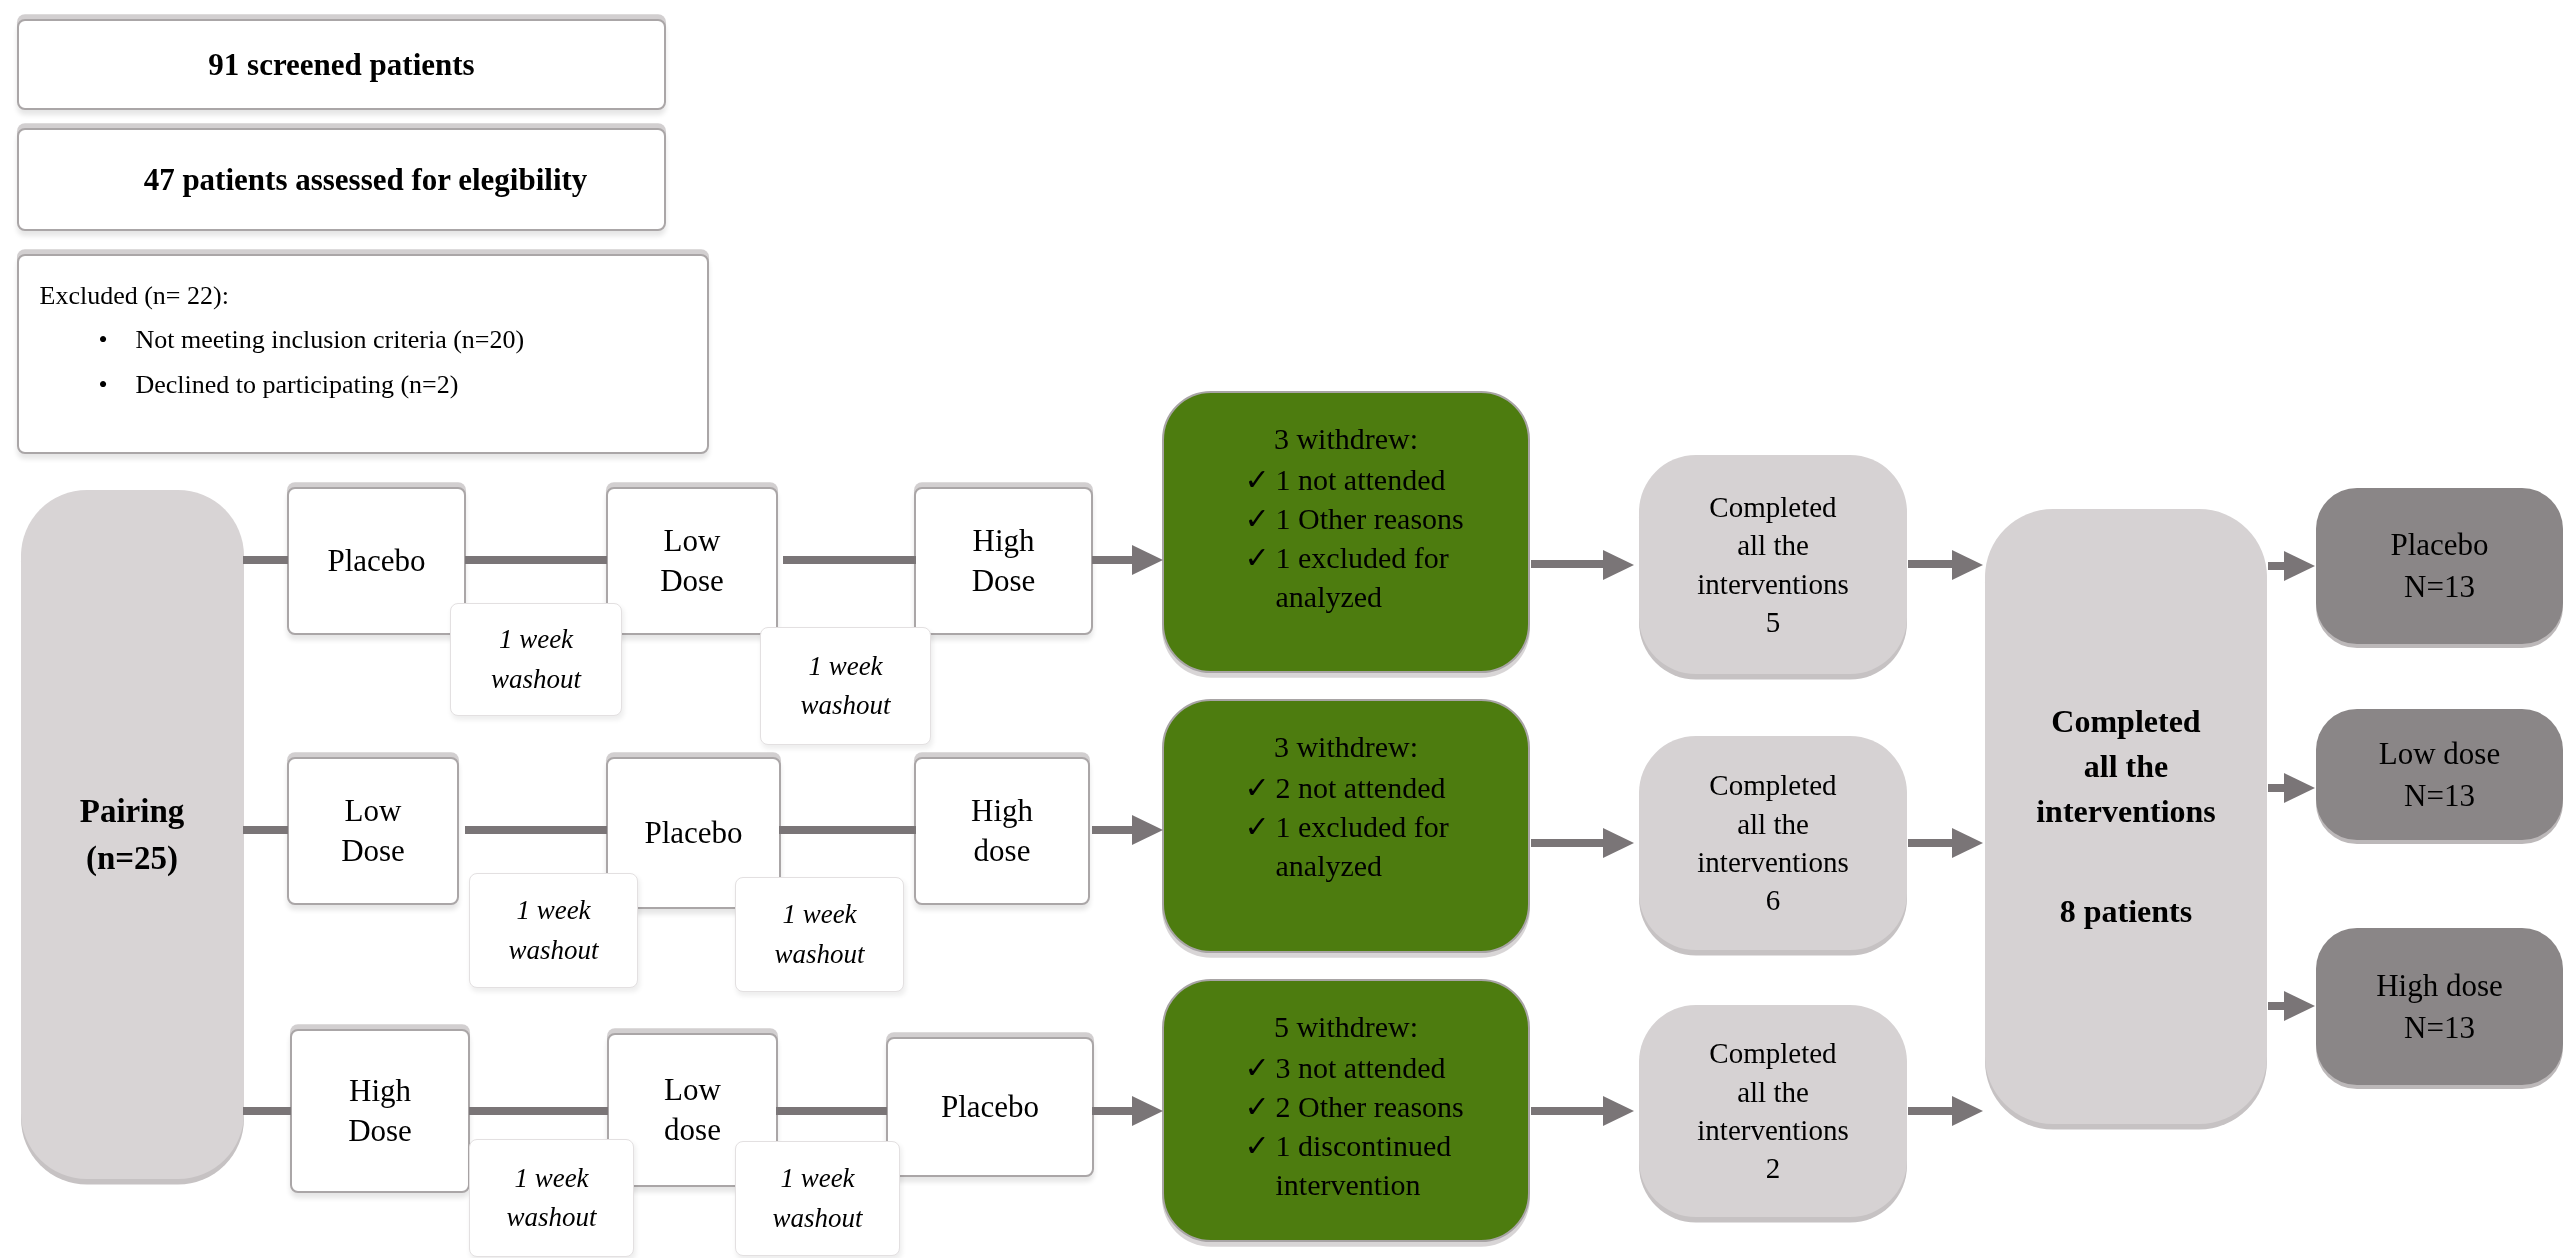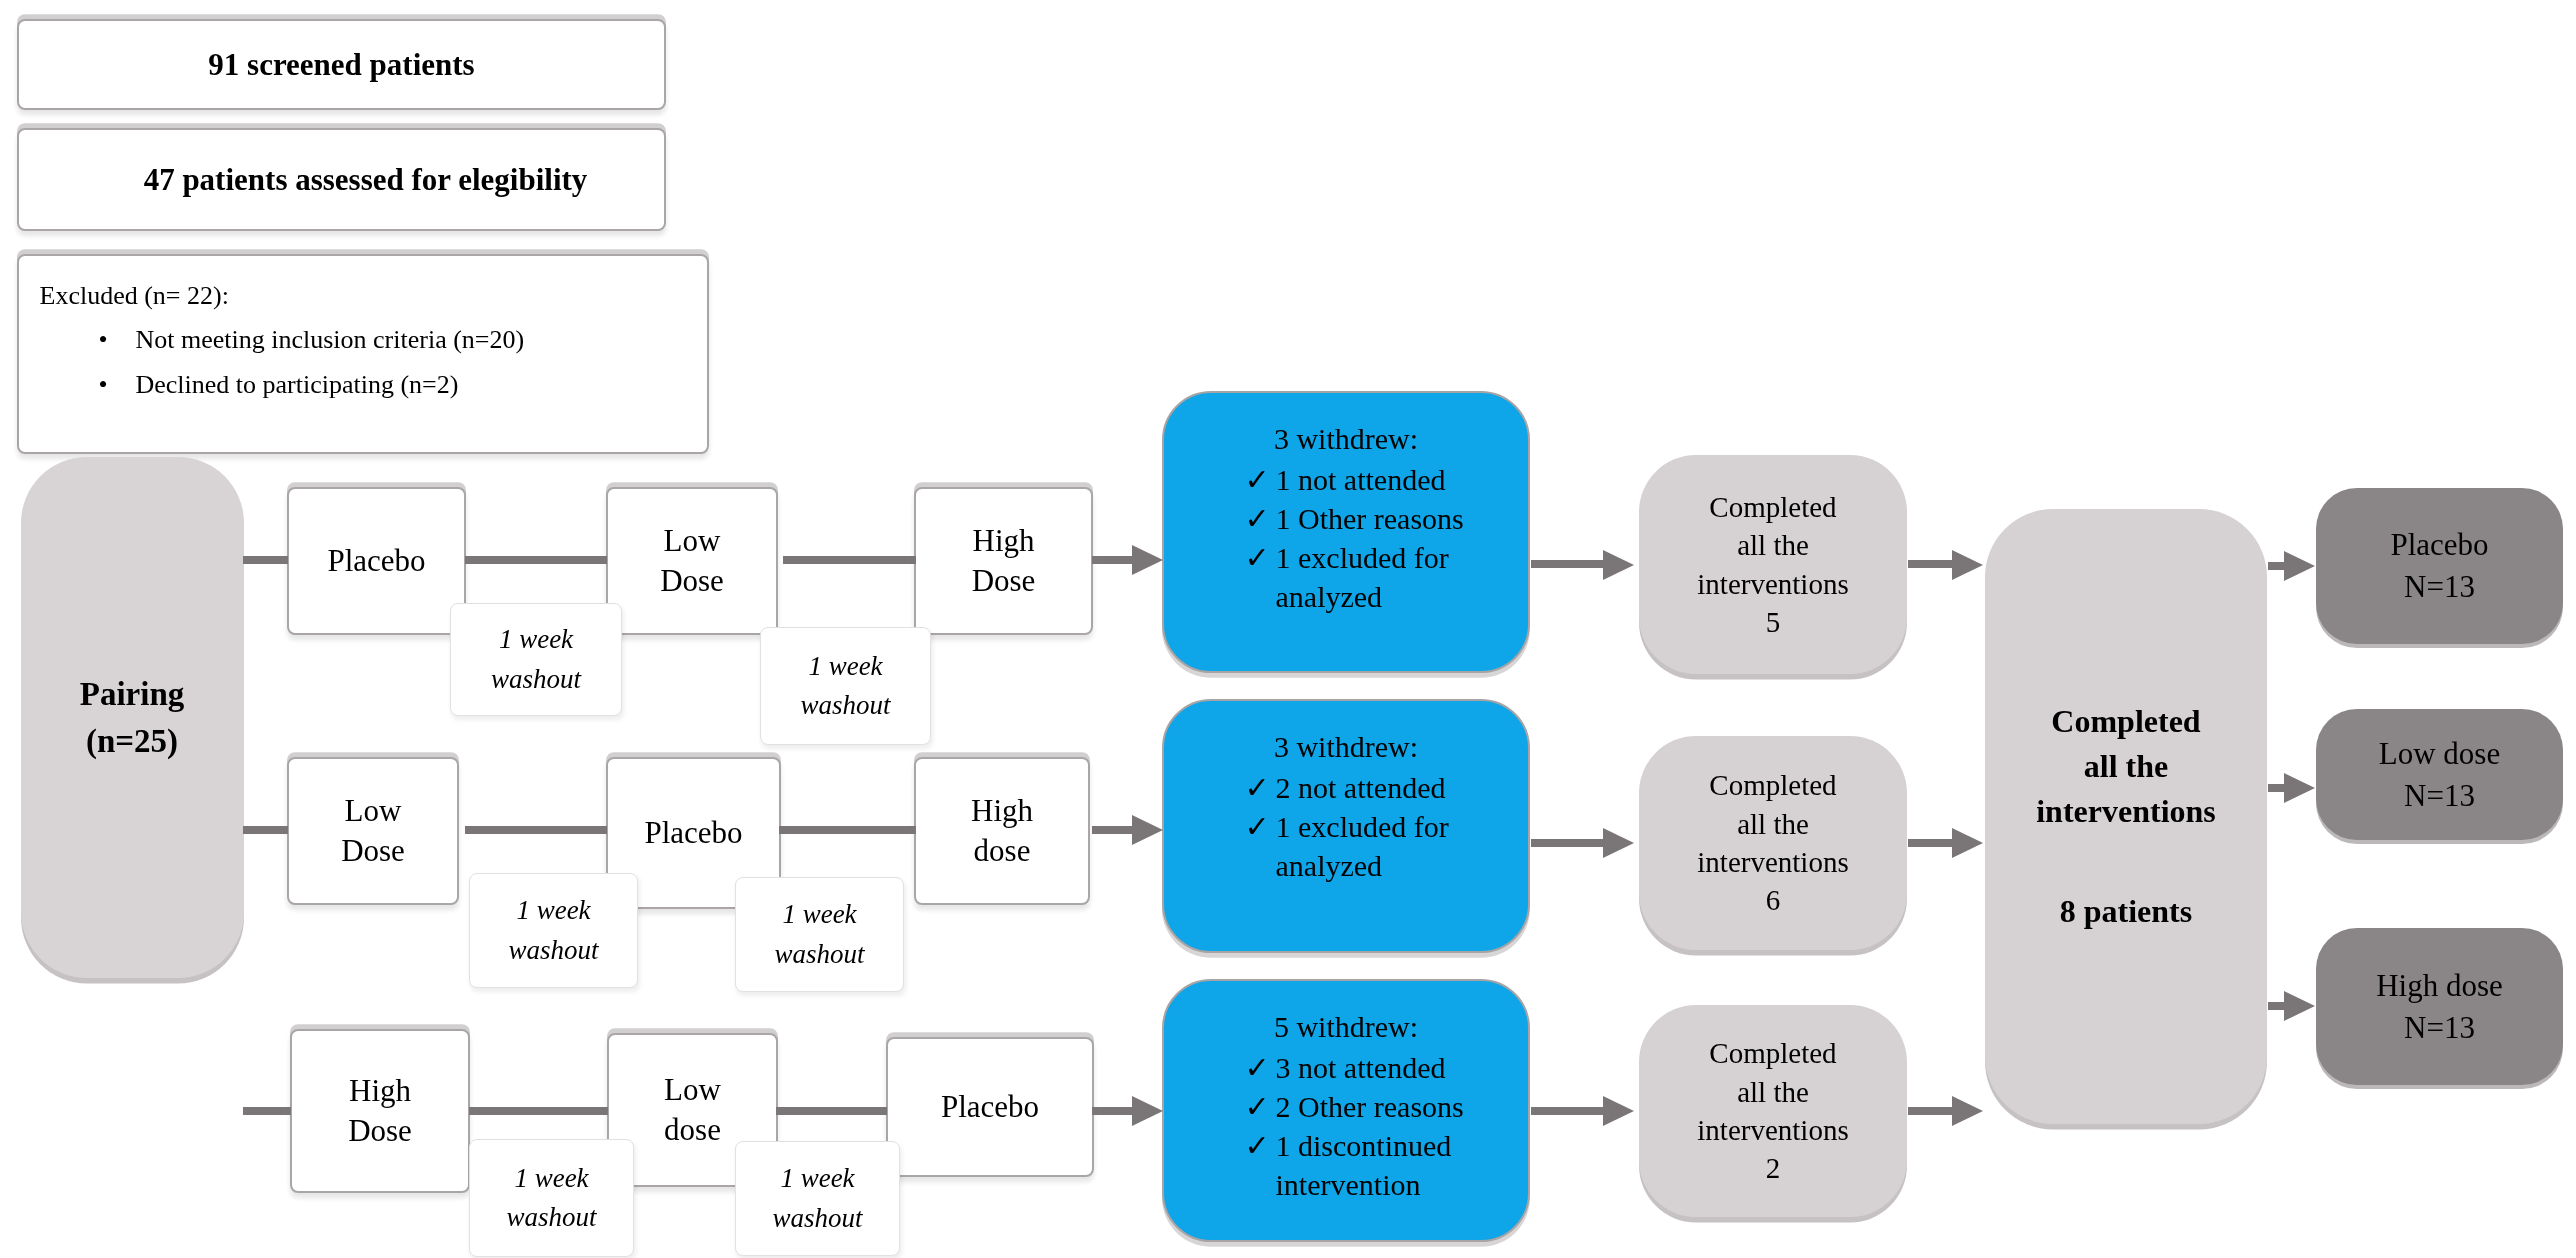--- a/index.html
+++ b/index.html
@@ -8,21 +8,21 @@
   .abs{position:absolute;box-sizing:border-box;border-radius:8px;}
   
   .box{background:#ffffff;border:2.1px solid #aaa6a7;box-shadow:0 -4.8px 0 #d2cfd0, 0 4.1px 5.5px rgba(0,0,0,0.10);
        display:flex;flex-direction:column;align-items:center;justify-content:center;text-align:center;}
   .box span{display:block;line-height:1.28;}
   
   .washout{background:#ffffff;border:1.4px solid #e3e0e1;box-shadow:1.4px 3.4px 4.8px rgba(0,0,0,0.07);
        display:flex;align-items:center;justify-content:center;text-align:center;
        font-style:italic;font-size:27px;line-height:1.45;padding:4.1px 9.6px;}
   
-  .roundw{background:#0ea5e9;border:2.1px solid #a8a4a5;border-radius:49px;
+  .roundw{background:#4d7c0f;border:2.1px solid #a8a4a5;border-radius:49px;
        box-shadow:0 4.8px 0 #d8d5d6;padding:29px 20.5px 13.7px 20.5px;}
   .roundw .wtitle{text-align:center;font-size:30px;margin-bottom:4.1px;}
   .witem{display:flex;align-items:flex-start;margin-left:60px;font-size:30px;line-height:1.3;}
   .witem .chk{flex:0 0 31px;}
   .witem .wtxt{flex:1;text-align:left;padding-right:13.7px;}
   
   .gray{background:#d6d2d3;border-radius:57px;box-shadow:0 5.5px 0 #c6c2c3;
        display:flex;flex-direction:column;align-items:center;justify-content:center;text-align:center;}
   .gray div{line-height:1.32;font-size:29px;}
   
@@ -62,21 +62,21 @@
     <div class="brow">
       <span class="bdot">•</span>
       <span>Not meeting inclusion criteria (n=20)</span>
     </div>
     <div class="brow">
       <span class="bdot">•</span>
       <span>Declined to participating  (n=2)</span>
     </div>
   </div>
 
-  <div class="abs pairing" style="left:20.5px;top:457px;width:223px;height:521px;">
+  <div class="abs pairing" style="left:20.5px;top:490px;width:223px;height:689px;">
     <div>Pairing</div>
     <div>(n=25)</div>
   </div>
 
   <div class="abs box seq" style="left:287px;top:487px;width:179px;height:148px;">
     <span>Placebo</span>
     <span></span>
   </div>
   <div class="abs box seq" style="left:606px;top:487px;width:172px;height:148px;">
     <span>Low</span>

